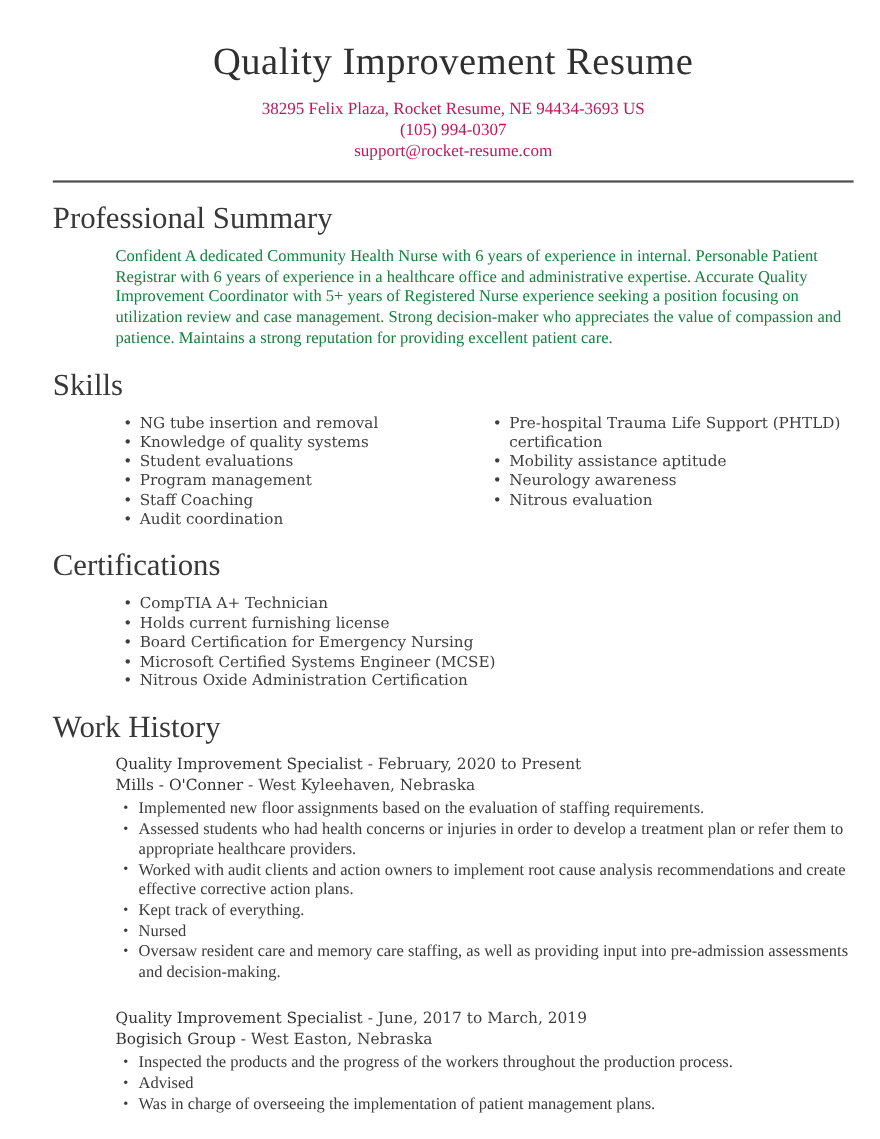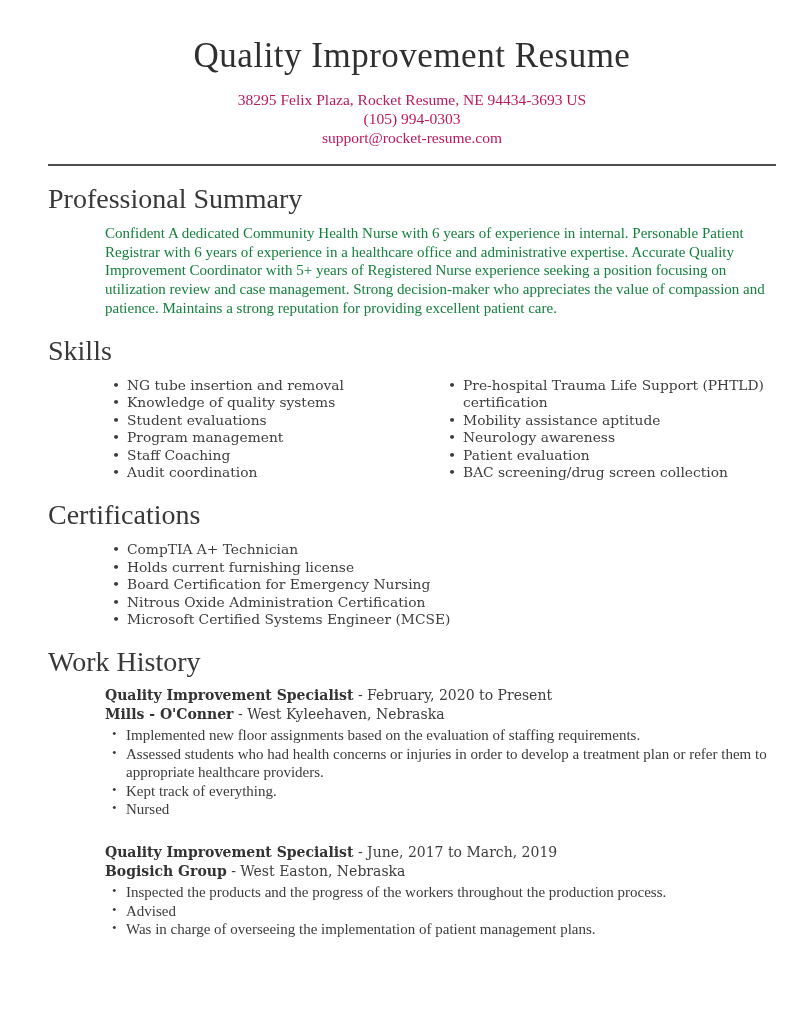--- a/index.html
+++ b/index.html
@@ -88,21 +88,21 @@
   
   .job { margin-top: 24px; }
   .job-header { margin-left: 57px; }
   .job-line {
     font-family: "DejaVu Serif", serif;
     font-size: 14px;
     line-height: 19px;
     font-weight: normal;
     color: #3d3d3d;
   }
-  .job-line b { font-weight: bold; color: #333333; }
+  .job-line b { font-weight: normal; color: #333333; }
   ul.job-bullets { list-style: none; margin-top: 2px; margin-left: 64px; }
   ul.job-bullets li {
     position: relative;
     padding-left: 14px;
     font-family: "Liberation Serif", serif;
     font-size: 15px;
     line-height: 18.6px;
     color: #3b3b3b;
   }
   ul.job-bullets li::before {
@@ -115,21 +115,21 @@
   .job.first { margin-top: 8px; }
 </style>
 </head>
 <body>
 
 <div class="page">
 
   <div class="resume-header">
     <div class="resume-title">Quality Improvement Resume</div>
     <div class="contact-line">38295 Felix Plaza, Rocket Resume, NE 94434-3693 US</div>
-    <div class="contact-line">(105) 994-0303</div>
+    <div class="contact-line">(105) 994-0307</div>
     <div class="contact-line">support@rocket-resume.com</div>
   </div>
   <hr class="divider">
 
   <h2 class="section-heading">Professional Summary</h2>
   <p class="summary-text">Confident A dedicated Community Health Nurse with 6 years of experience in internal. Personable Patient Registrar with 6 years of experience in a healthcare office and administrative expertise. Accurate Quality Improvement Coordinator with 5+ years of Registered Nurse experience seeking a position focusing on utilization review and case management. Strong decision-maker who appreciates the value of compassion and patience. Maintains a strong reputation for providing excellent patient care.</p>
 
   <h2 class="section-heading">Skills</h2>
   <div class="skills-cols">
     <ul class="bullets skills-col-left">
@@ -139,54 +139,55 @@
         <li>Student evaluations</li>
         <li>Program management</li>
         <li>Staff Coaching</li>
         <li>Audit coordination</li>
       </ul>
     <ul class="bullets skills-col-right">
 
     <li>Pre-hospital Trauma Life Support (PHTLD) certification</li>
         <li>Mobility assistance aptitude</li>
         <li>Neurology awareness</li>
-        <li>Patient evaluation</li>
-        <li>BAC screening/drug screen collection</li>
+        <li>Nitrous evaluation</li>
       </ul>
   </div>
 
   <h2 class="section-heading">Certifications</h2>
   <ul class="bullets cert-list">
 
   <li>CompTIA A+ Technician</li>
       <li>Holds current furnishing license</li>
       <li>Board Certification for Emergency Nursing</li>
+      <li>Microsoft Certified Systems Engineer (MCSE)</li>
       <li>Nitrous Oxide Administration Certification</li>
-      <li>Microsoft Certified Systems Engineer (MCSE)</li>
     </ul>
 
   <h2 class="section-heading">Work History</h2>
 
   <div class="job first">
     <div class="job-header">
       <div class="job-line">
         <b>Quality Improvement Specialist</b>
         <span>- February, 2020 to Present</span>
       </div>
       <div class="job-line">
         <b>Mills - O'Conner</b>
         <span>- West Kyleehaven, Nebraska</span>
       </div>
     </div>
     <ul class="job-bullets">
 
     <li>Implemented new floor assignments based on the evaluation of staffing requirements.</li>
         <li>Assessed students who had health concerns or injuries in order to develop a treatment plan or refer them to appropriate healthcare providers.</li>
+        <li>Worked with audit clients and action owners to implement root cause analysis recommendations and create effective corrective action plans.</li>
         <li>Kept track of everything.</li>
         <li>Nursed</li>
+        <li>Oversaw resident care and memory care staffing, as well as providing input into pre-admission assessments and decision-making.</li>
       </ul>
   </div>
 
   <div class="job">
     <div class="job-header">
       <div class="job-line">
         <b>Quality Improvement Specialist</b>
         <span>- June, 2017 to March, 2019</span>
       </div>
       <div class="job-line">

